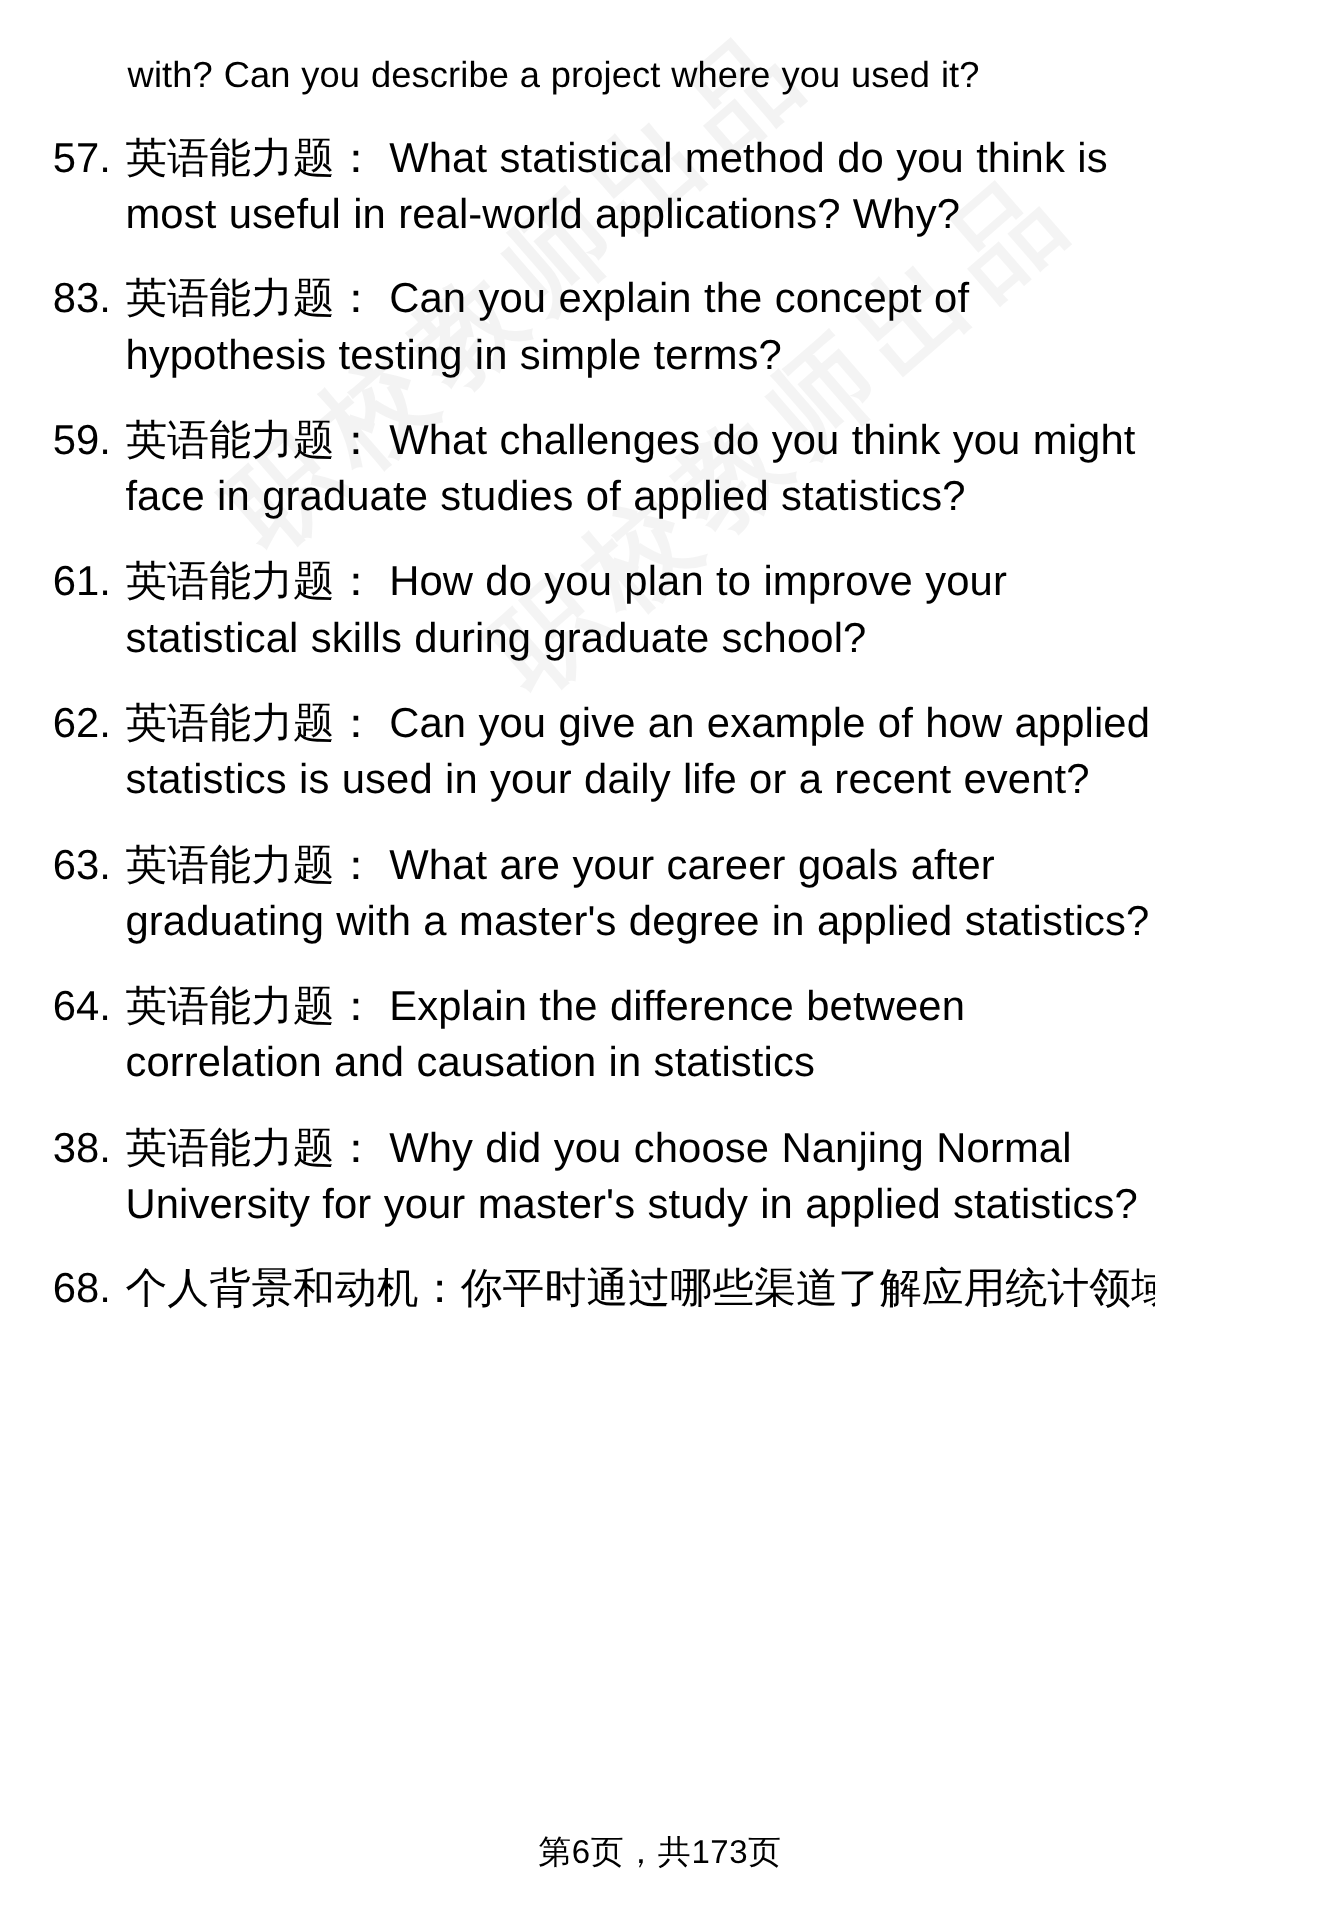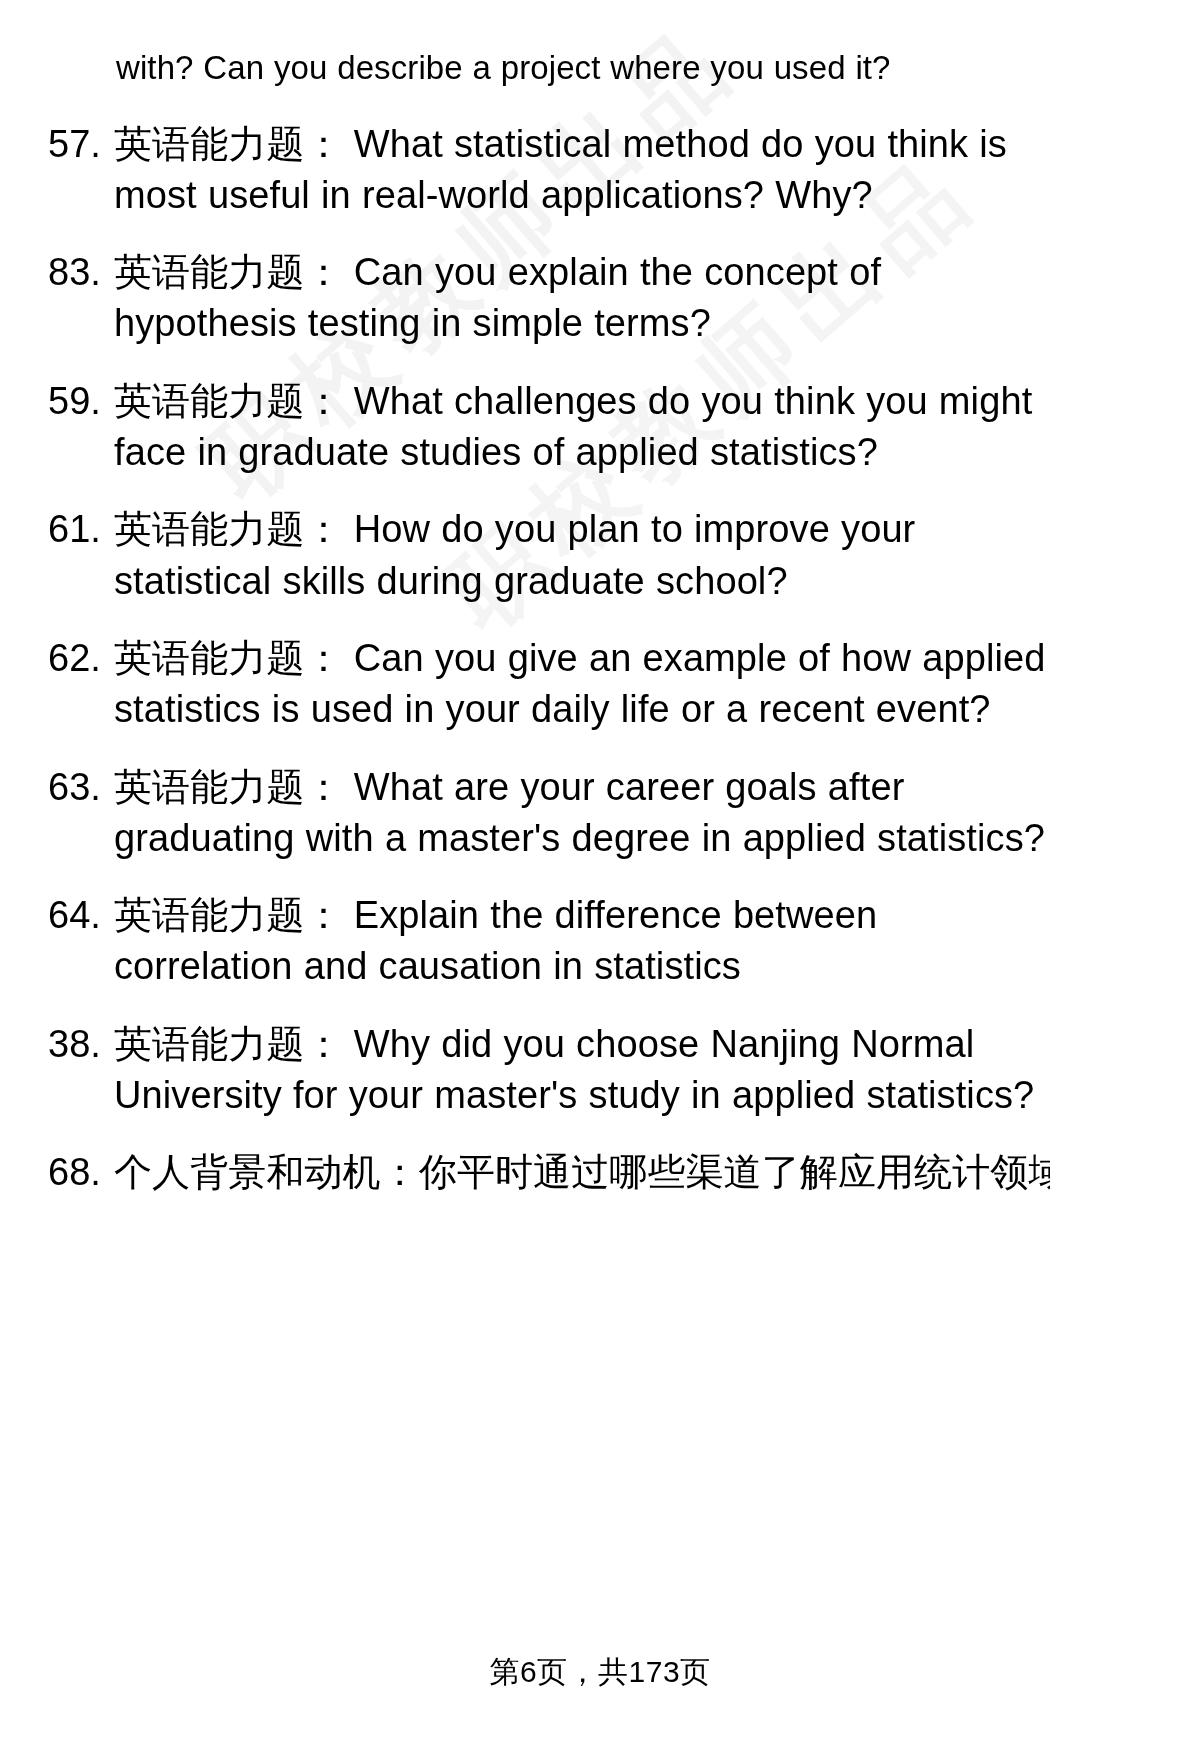--- a/index.html
+++ b/index.html
@@ -101,21 +101,21 @@
   
   .qitem.clipped .qtext {
     white-space: nowrap;
     overflow: hidden;
   }
 
   .footer {
     position: absolute;
     left: 0;
     right: 0;
-    bottom: 62px;
+    bottom: 50px;
     text-align: center;
     font-size: 30px;
     z-index: 1;
     letter-spacing: 0.5px;
   }
 </style>
 </head>
 <body>
 
 <div class="page">

